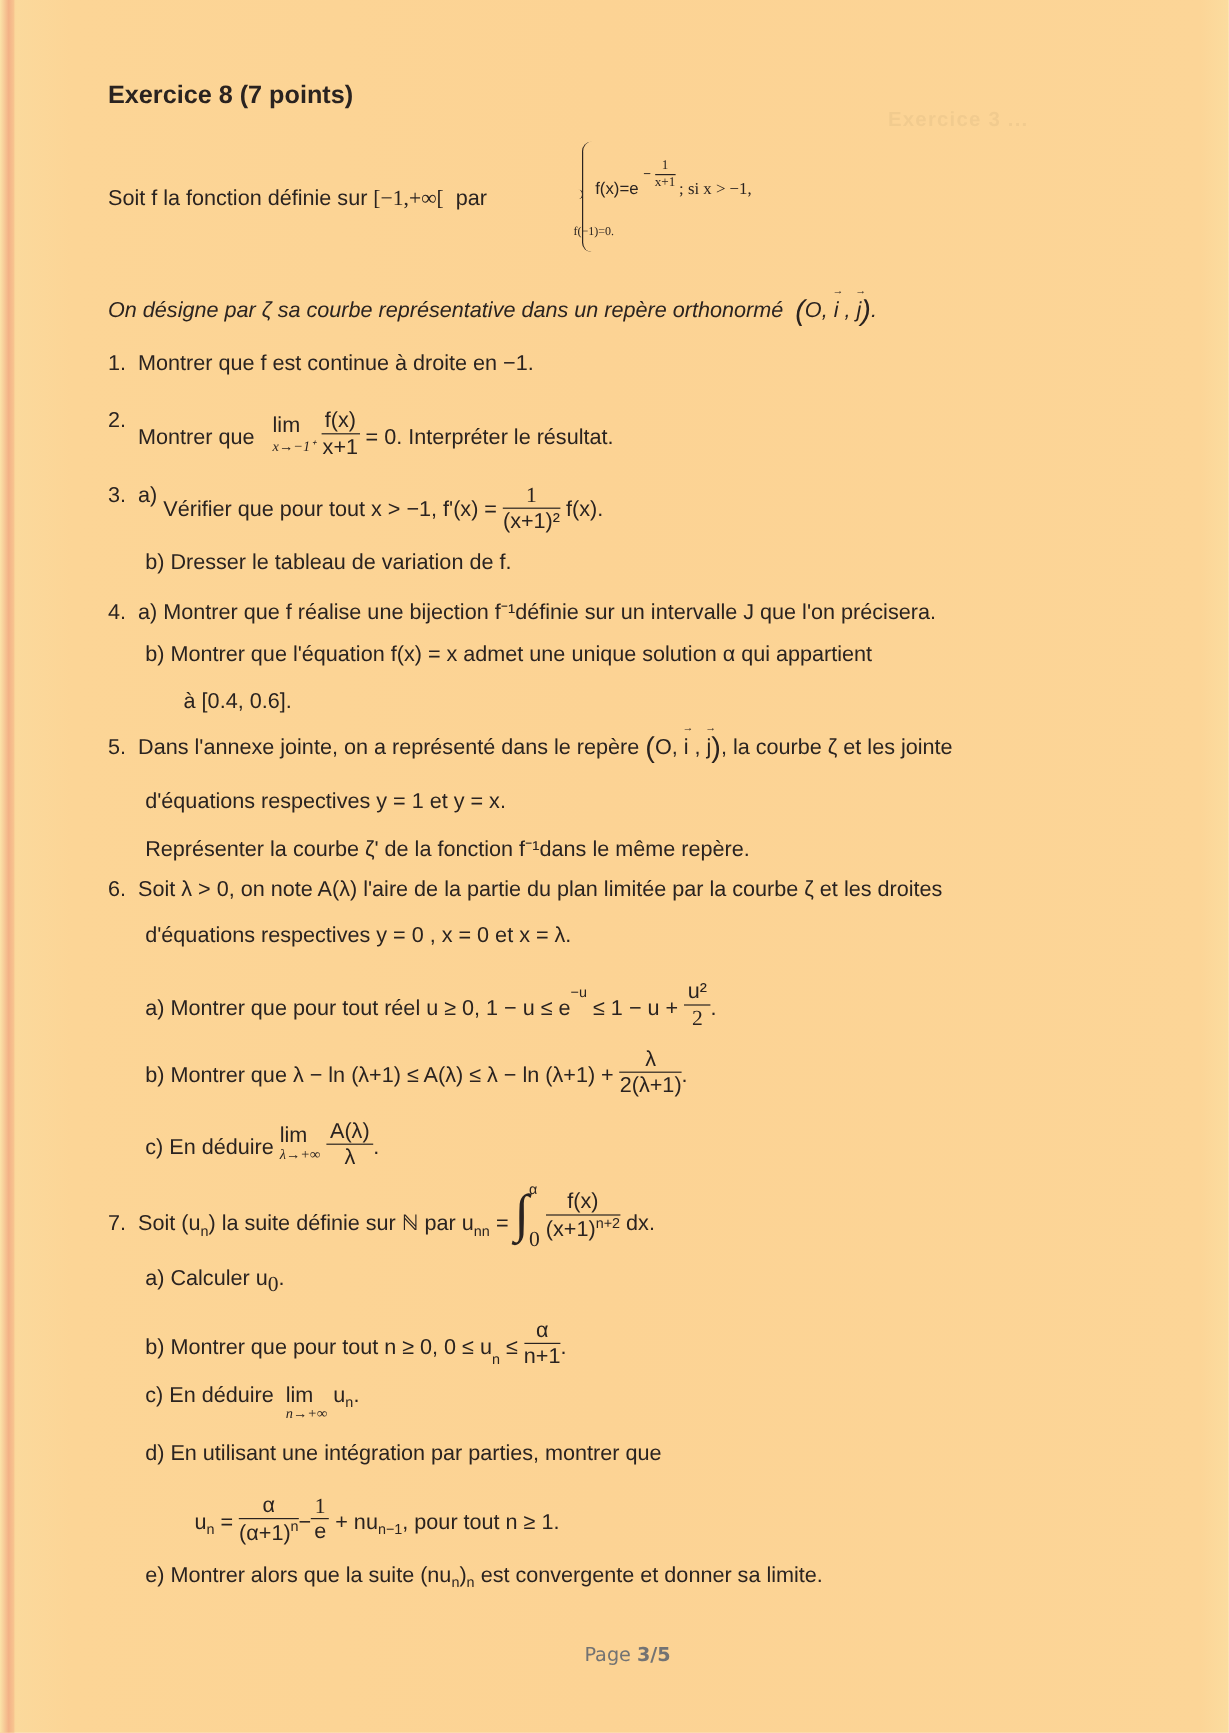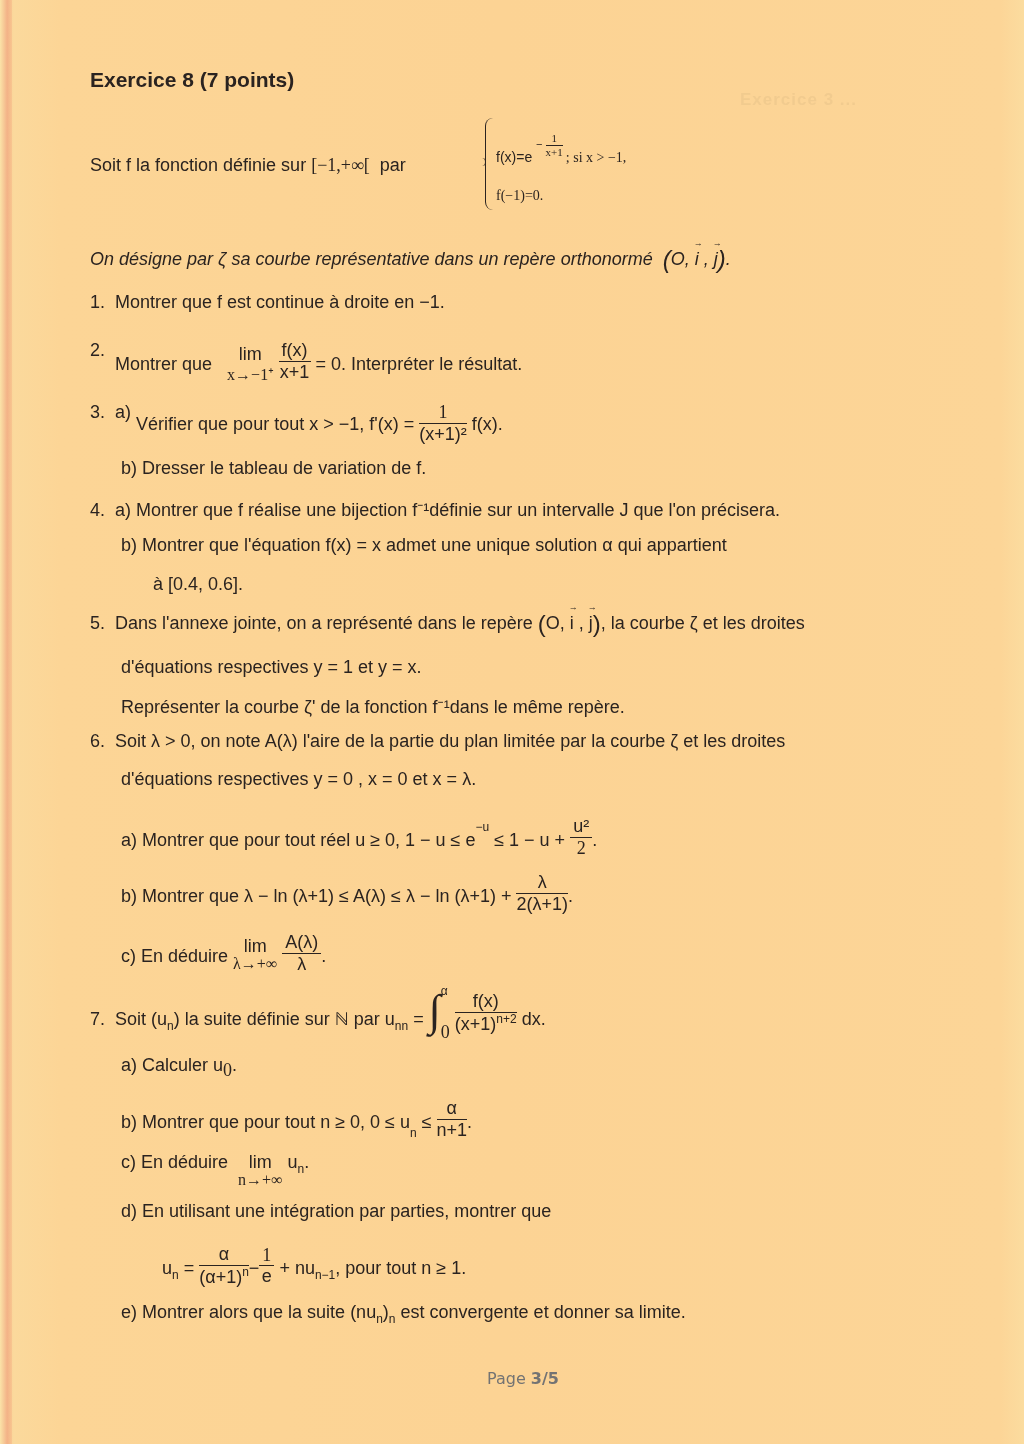--- a/index.html
+++ b/index.html
@@ -12,23 +12,23 @@
   }
   .edge { position:absolute; left:0; top:0; width:12px; height:1444px; background:linear-gradient(90deg,#fbe3a8,#f3b287 60%,#f8c690); }
   .ghost { position:absolute; left:740px; top:90px; font-size:17px; color:#e9c48a; opacity:.55; font-weight:bold; letter-spacing:1px; }
   .title { position:absolute; left:90px; top:68px; font-size:21px; font-weight:bold; color:#2a2320; }
   .ln { position:absolute; font-size:18px; white-space:nowrap; color:#2a2320; }
   .m { font-family:"Liberation Serif", serif; font-size:18px; }
   .frac { display:inline-block; vertical-align:middle; text-align:center; }
   .frac > span { display:block; line-height:1.15; }
   .frac .num { border-bottom:1px solid #2a2320; padding:0 3px; }
   sup, sub { font-size:12px; }
-  .lim { display:inline-block; vertical-align:top; text-align:center; }
+  .lim { display:inline-block; vertical-align:top; }
   .lim .l1 { display:block; }
-  .lim .l2 { display:block; font-size:16px; margin-top:-2px; font-family:"Liberation Serif", serif; }
+  .lim .l2 { display:block; font-size:12px; margin-top:-2px; font-family:"Liberation Serif", serif;font-style:italic; }
   .brace { position:absolute; left:485px; top:118px; width:8px; height:92px; border-left:1.5px solid #2a2320; border-radius:8px 0 0 8px; }
   .brace:before { content:""; position:absolute; left:-7px; top:40px; width:6px; height:8px; border-right:1.5px solid #2a2320; border-radius:0 6px 6px 0; }
   .pageno { position:absolute; left:487px; top:1369px; font-size:16px; font-family:"DejaVu Sans", sans-serif; color:#737373; }
   .pageno b { font-weight:bold; }
   .paren { font-size:24px; font-weight:lighter; vertical-align:-3px; }
   .vec { position:relative; display:inline-block; }
   .vec:before { content:"\2192"; position:absolute; top:-11px; left:-1px; font-size:9px; }
   .int { font-family:"Liberation Serif", serif; font-size:44px; vertical-align:-14px; }
 </style>
 </head>
@@ -48,21 +48,21 @@
 <div class="ln" style="left:496px; top:146px; font-size:14px;">
   <span>f(x)=e</span>
   <span style="position:relative; top:-14px; font-size:11px;">−
     <span class="frac">
       <span class="num m" style="font-size:11px;">1</span>
       <span class="m" style="font-size:11px;">x+1</span>
     </span>
   </span>
   <span class="m" style="font-size:14px;">; si x &gt; −1,</span>
 </div>
-<div class="ln m" style="left:496px; top:188px; font-size:14px;">f(−1)=0.</div>
+<div class="ln m" style="left:478px; top:188px; font-size:10px;">f(−1)=0.</div>
 
 <div class="ln" style="left:90px; top:246px;font-style:italic;">
   <span>On désigne par ζ  sa courbe représentative dans un repère orthonormé</span>
   &nbsp;<span class="paren">(</span><span>O, <span class="vec">i</span> , <span class="vec">j</span></span><span class="paren">)</span>.
 </div>
 
 <div class="ln" style="left:90px; top:292px;">
   <span>1.</span>&nbsp;
   <span>Montrer que f  est continue à droite en −1.</span>
 </div>
@@ -103,21 +103,21 @@
 </div>
 <div class="ln" style="left:121px; top:535px;">
   <span>b)</span>
   <span>Montrer que l'équation  f(x) = x  admet une unique solution α  qui appartient</span>
 </div>
 <div class="ln" style="left:153px; top:574px;">à [0.4, 0.6].</div>
 
 <div class="ln" style="left:90px; top:610px;">
   <span>5.</span>&nbsp;
   <span>Dans l'annexe jointe, on a représenté dans le repère</span>
-  <span class="paren">(</span><span>O, <span class="vec">i</span> , <span class="vec">j</span></span><span class="paren">)</span><span>, la courbe  ζ et les droites</span>
+  <span class="paren">(</span><span>O, <span class="vec">i</span> , <span class="vec">j</span></span><span class="paren">)</span><span>, la courbe  ζ et les jointe</span>
 </div>
 <div class="ln" style="left:121px; top:657px;">d'équations respectives   y = 1  et  y = x.</div>
 <div class="ln" style="left:121px; top:694px;">Représenter la courbe ζ'  de la fonction f⁻¹dans le même repère.</div>
 
 <div class="ln" style="left:90px; top:731px;">
   <span>6.</span>&nbsp;
   <span>Soit λ &gt; 0, on note A(λ)  l'aire de la partie du plan limitée par la courbe  ζ et les droites</span>
 </div>
 <div class="ln" style="left:121px; top:769px;">d'équations respectives  y = 0 ,  x = 0  et  x = λ.</div>
 

